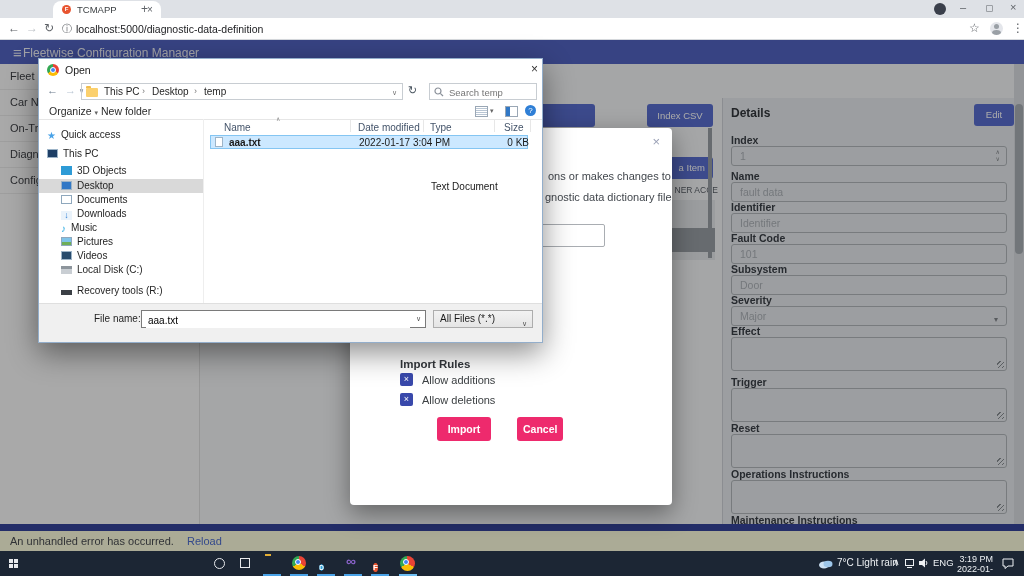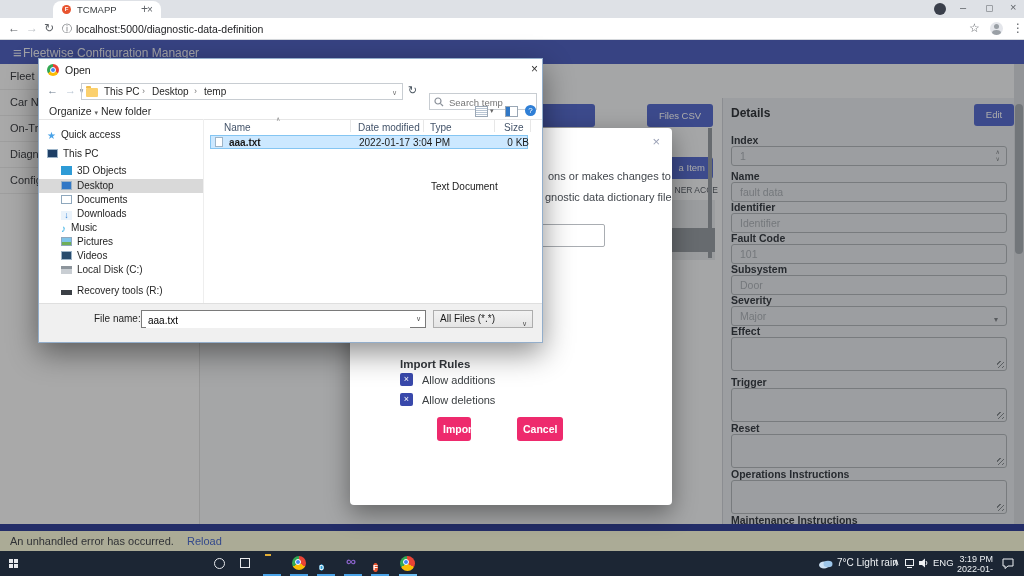--- a/index.html
+++ b/index.html
@@ -64,21 +64,21 @@
   .windlg{position:absolute;left:38px;top:58px;width:505px;height:285px;background:#fff;border:1px solid #93aecb;
     box-shadow:0 10px 28px rgba(0,0,0,.45);box-sizing:border-box;font-size:10.5px;color:#1f1f1f;}
   .w-title{position:absolute;left:26px;top:5px;font-size:10.5px;color:#1a1a1a;}
   .chrome-ico{position:relative;display:inline-block;width:12px;height:12px;border-radius:50%;
     background:conic-gradient(#ea4335 0 120deg,#fbbc05 120deg 240deg,#34a853 240deg 360deg);}
   .chrome-ico::after{content:"";position:absolute;left:3px;top:3px;width:6px;height:6px;border-radius:50%;
     background:#4285f4;border:1px solid #fff;box-sizing:border-box;}
   .navrow{position:absolute;left:0;top:22px;width:503px;height:21px;}
   .nico{position:absolute;top:3px;font-size:11px;color:#6a7a8c;}
   .addr{position:absolute;left:42px;top:2px;width:322px;height:17px;border:1px solid #c8cdd2;box-sizing:border-box;}
-  .srch{position:absolute;left:390px;top:12px;width:108px;height:17px;border:1px solid #c8cdd2;box-sizing:border-box;}
+  .srch{position:absolute;left:390px;top:2px;width:108px;height:17px;border:1px solid #c8cdd2;box-sizing:border-box;}
   .folder{position:relative;display:inline-block;width:12px;height:9px;background:#fbd06d;border-radius:1px;}
   .folder::before{content:"";position:absolute;left:0;top:-2px;width:5px;height:2px;background:#f0bd4e;border-radius:1px 1px 0 0;}
   .toolrow{position:absolute;left:0;top:43px;width:503px;height:17px;border-bottom:1px solid #e6e6e6;}
   .trl{position:absolute;top:3px;font-size:10.5px;color:#2b2b2b;}
   .w-side{position:absolute;left:0;top:60px;width:164px;height:184px;overflow:hidden;}
   .s-item{position:relative;height:13px;font-size:10px;color:#1f1f1f;white-space:nowrap;}
   .s-ico{display:inline-block;width:11px;height:9px;margin-right:5px;vertical-align:-1px;}
   .i-star{color:#4aa3e8;font-size:10px;width:auto;}
   .i-mon{background:#1e3f66;border:1px solid #9db4c8;box-sizing:border-box;}
   .i-mon.blue{background:#3178c6;}
@@ -158,21 +158,21 @@
 
   <div class="app-nav">
     <div class="nav-item txt">Fleet De</div>
     <div class="nav-item txt">Car Net</div>
     <div class="nav-item txt">On-Trai</div>
     <div class="nav-item txt">Diagno</div>
     <div class="nav-item txt">Configu</div>
   </div>
 
   <div class="abs btn-indigo" style="left:455px;top:104px;width:140px;height:23px;"></div>
-  <div class="abs btn-indigo txt" style="left:647px;top:104px;width:66px;height:23px;line-height:23px;">Files CSV</div>
+  <div class="abs btn-indigo txt" style="left:647px;top:104px;width:66px;height:23px;line-height:23px;">Index CSV</div>
   <div class="abs btn-indigo txt" style="left:620px;top:157px;width:93px;height:22px;line-height:22px;text-align:right;padding-right:8px;box-sizing:border-box;">a Item</div>
   <div class="abs txt" style="left:600px;top:185px;width:118px;font-size:8.5px;color:#5a6068;text-align:right;">NER ACCE</div>
   <div class="abs" style="left:640px;top:200px;width:75px;height:60px;background:#e8eaed;"></div>
   <div class="abs" style="left:640px;top:228px;width:75px;height:24px;background:#9aa0a6;"></div>
   <div class="abs" style="left:708px;top:128px;width:4px;height:130px;background:#9aa0a6;"></div>
 
   <div class="details">
     <div class="abs txt" style="left:8px;top:8px;font-size:12px;font-weight:bold;color:#33373c;">Details</div>
     <div class="abs btn-indigo txt" style="left:251px;top:6px;width:40px;height:22px;line-height:22px;">Edit</div>
 
@@ -240,21 +240,21 @@
     <div class="m-line txt" style="left:195px;top:63px;">gnostic data dictionary file.</div>
     <div class="m-input"></div>
     <div class="m-h txt">Import Rules</div>
 
     <span class="cb" style="top:245px;">×</span>
     <span class="cb-l txt" style="top:246px;">Allow additions</span>
 
     <span class="cb" style="top:265px;">×</span>
     <span class="cb-l txt" style="top:266px;">Allow deletions</span>
 
-    <button class="btn-pink" style="left:87px;width:34px;">Import</button>
+    <button class="btn-pink" style="left:87px;width:54px;">Import</button>
     <button class="btn-pink" style="left:167px;width:46px;">Cancel</button>
   </div>
 
   <div class="windlg">
     <span class="chrome-ico abs" style="left:8px;top:5px;"></span>
     <span class="w-title txt">Open</span>
     <span class="abs" style="left:492px;top:3px;font-size:12px;color:#333;">×</span>
 
     <div class="navrow">
       <span class="nico" style="left:8px;">←</span>

